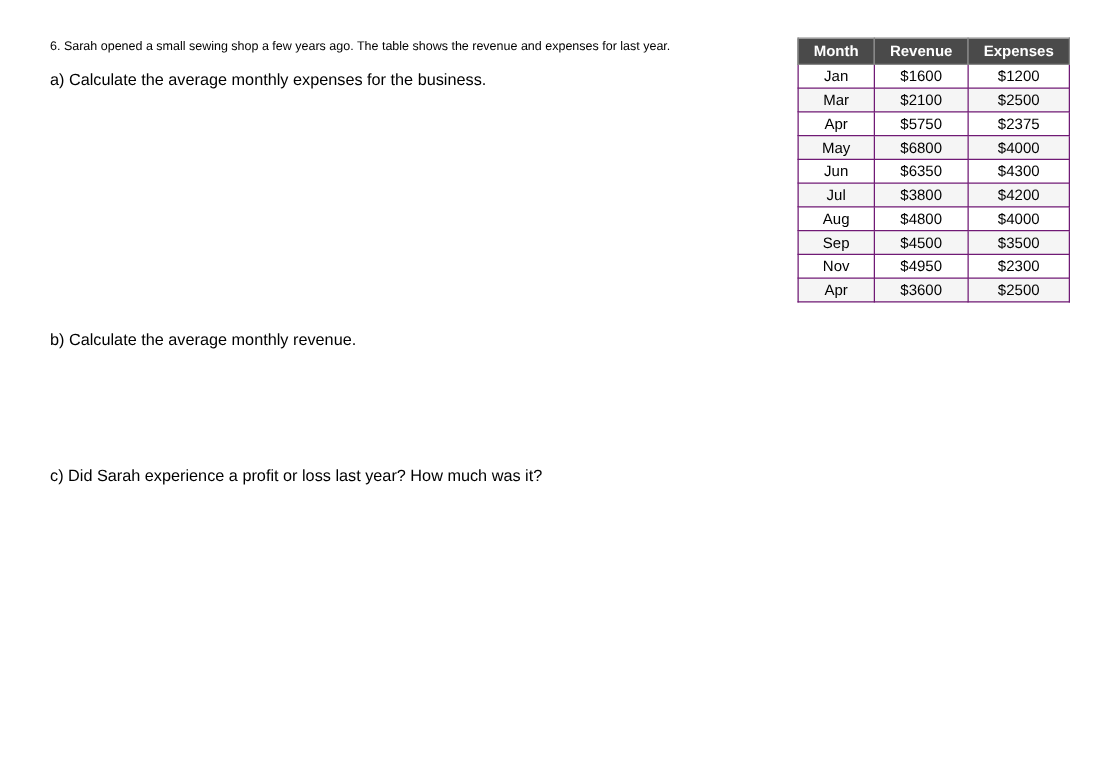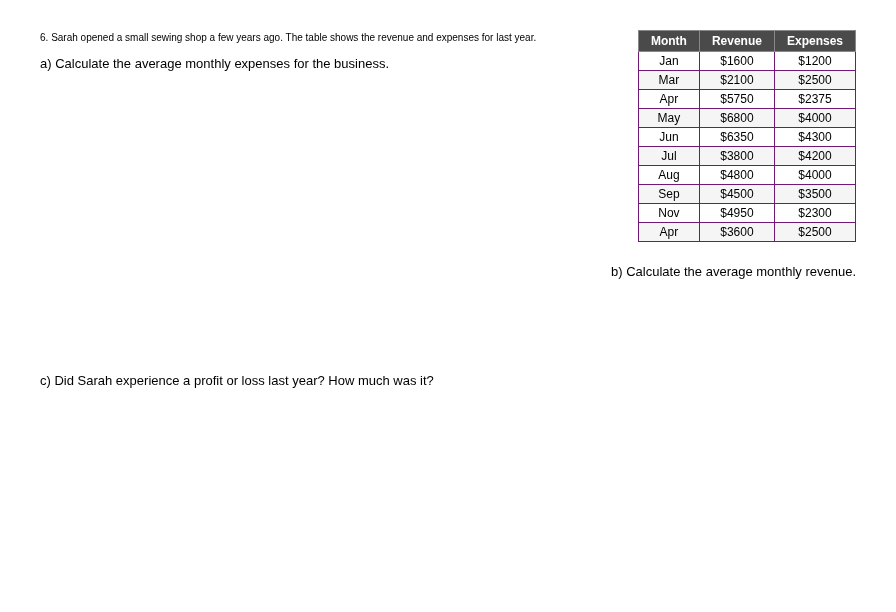--- a/index.html
+++ b/index.html
@@ -73,21 +73,20 @@
     }
 
     .data-table tr:nth-child(even) td {
       background-color: #f5f5f5;
     }
 
     .middle-section {
       margin-top: 20px;
       display: flex;
       align-items: flex-start;
-      text-align: right;
     }
 
     .part-b {
       font-size: 13px;
       line-height: 1.6;
       flex: 1;
     }
 
     .bottom-section {
       margin-top: 60px;

